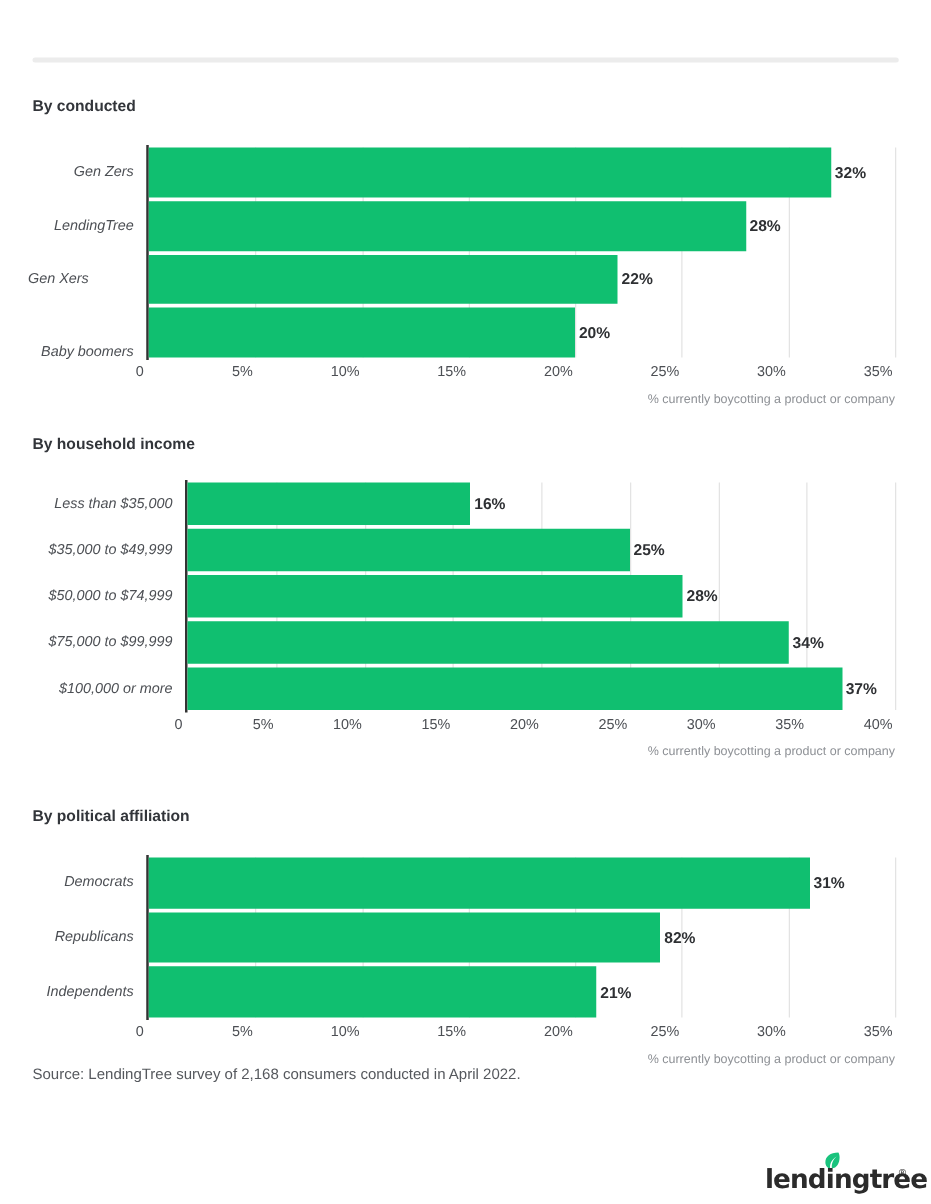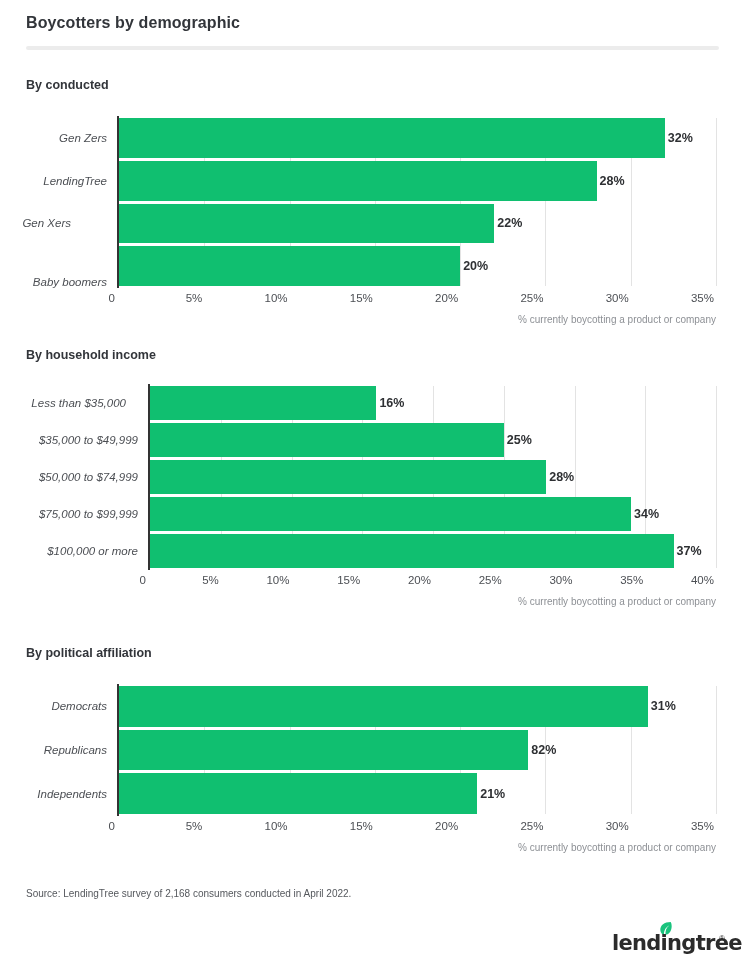--- a/index.html
+++ b/index.html
@@ -137,22 +137,22 @@
     font-size: 10px;
     color: #8d9095;
     white-space: nowrap;
     text-align: right;
   }
 
   
   .source-note {
     position: absolute;
     left: 26px;
-    top: 888px;
-    font-size: 10px;
+    top: 852px;
+    font-size: 12px;
     color: #55585d;
   }
 
   .logo {
     position: absolute;
     left: 612px;
     top: 921px;
     width: 112px;
     height: 34px;
   }
@@ -179,21 +179,20 @@
     top: 0px;
     width: 13px;
     height: 15px;
   }
 </style>
 </head>
 <body>
 
 <div class="page">
 
-  <div class="page-title">Boycotters by demographic</div>
   <div class="title-rule"></div>
 
   <div class="chart-block" id="chart-0" style="top:78px;">
     <div class="section-title">By conducted</div>
     <div class="plot" style="left:119px; top:40px; width:597px; height:168px;">
         <div class="gridlines">
           <div class="gridline" style="left: 85.2857px;"></div>
           <div class="gridline" style="left: 170.571px;"></div>
           <div class="gridline" style="left: 255.857px;"></div>
           <div class="gridline" style="left: 341.143px;"></div>
@@ -244,21 +243,21 @@
           <div class="gridline" style="left: 283px;"></div>
           <div class="gridline" style="left: 353.75px;"></div>
           <div class="gridline" style="left: 424.5px;"></div>
           <div class="gridline" style="left: 495.25px;"></div>
           <div class="gridline" style="left: 566px;"></div>
         </div>
         <div class="axis-line" style="left: -2px;"></div>
         <div class="bar-row" style="top: 0px; height: 34px;">
           <div class="bar" style="width: 226.4px; background: rgb(16, 191, 112);"></div>
           <div class="bar-value" style="left: 226.4px;">16%</div>
-          <div class="cat-label" style="right: 590px;">Less than $35,000</div>
+          <div class="cat-label" style="right: 578px;">Less than $35,000</div>
         </div>
         <div class="bar-row" style="top: 37px; height: 34px;">
           <div class="bar" style="width: 353.75px; background: rgb(16, 191, 112);"></div>
           <div class="bar-value" style="left: 353.75px;">25%</div>
           <div class="cat-label" style="right: 578px;">$35,000 to $49,999</div>
         </div>
         <div class="bar-row" style="top: 74px; height: 34px;">
           <div class="bar" style="width: 396.2px; background: rgb(16, 191, 112);"></div>
           <div class="bar-value" style="left: 396.2px;">28%</div>
           <div class="cat-label" style="right: 578px;">$50,000 to $74,999</div>

